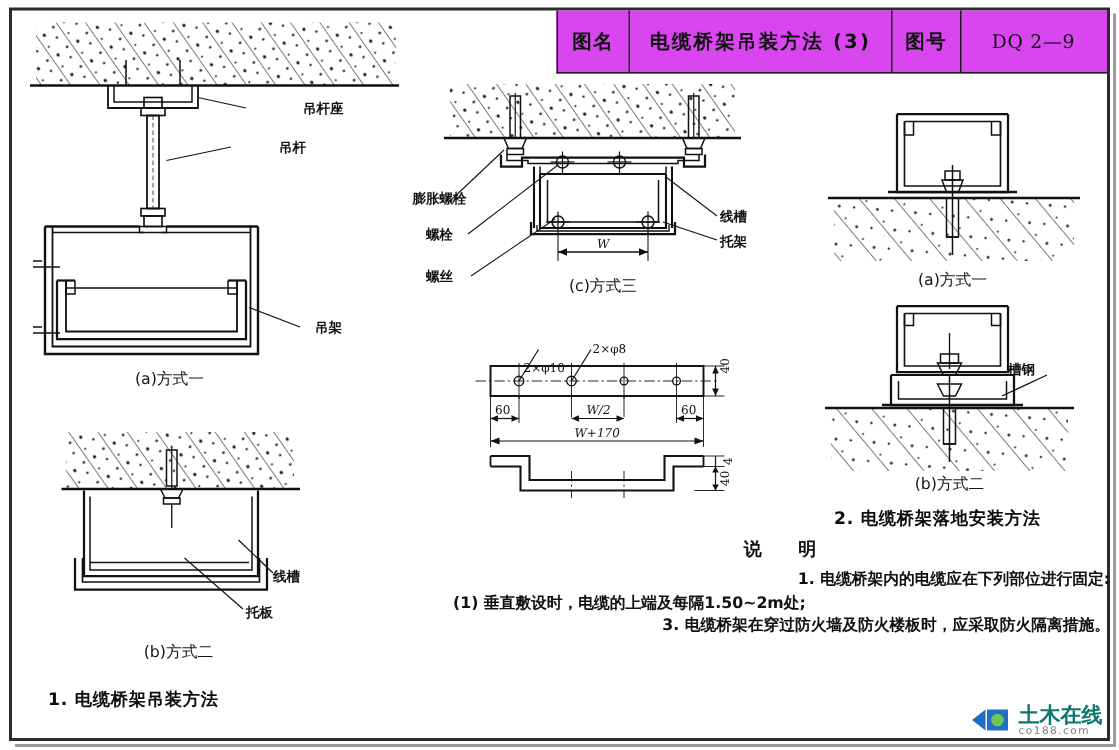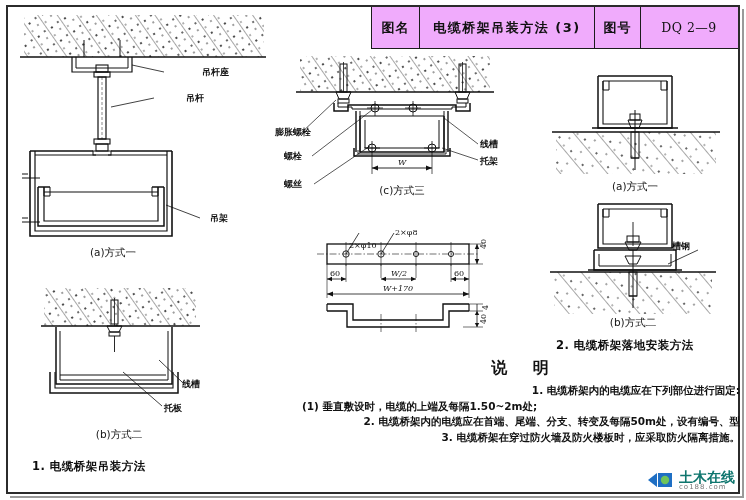--- a/index.html
+++ b/index.html
@@ -37,21 +37,21 @@
   }
 
   
   .titleblock {
     position: absolute;
     left: 371px; top: 7px;
     width: 367px; height: 42px;
     display: flex;
     border-left: 1.5px solid #1c1c1c;
     border-bottom: 1.5px solid #1c1c1c;
-    background: #f0abfc;
+    background: #d946ef;
   }
   .tb-cell {
     display: flex;
     align-items: center;
     justify-content: center;
     height: 100%;
     font-family: "DejaVu Sans", "Liberation Sans", sans-serif;
     font-size: 13px;
     color: #111;
     letter-spacing: 1px;
@@ -105,21 +105,21 @@
   .ln { stroke: #111; fill: none; }
 
   
   .explain {
     position: absolute;
     left: 288px; top: 358px;
     width: 452px;
   }
   .explain-head {
     text-align: center;
-    font-size: 16px;
+    font-size: 12px;
     font-weight: 700;
     letter-spacing: 10px;
     color: #111;
     margin: 0 0 4px 22px;
   }
   .ex-line {
     font-size: 10.5px;
     line-height: 15.5px;
     color: #111;
     white-space: nowrap;
@@ -494,21 +494,20 @@
     <div class="lbl" style="left:152px; top:40px;">槽钢</div>
     <div class="cap" style="left:58px; top:116px; width:110px;">(b)方式二</div>
   </div>
 
   <div class="sect-title" style="left:556px; top:338px;">2. 电缆桥架落地安装方法</div>
 
   <div class="explain">
     <div class="explain-head">说 明</div>
     <div class="ex-line ex-indent1">1. 电缆桥架内的电缆应在下列部位进行固定:</div>
     <div class="ex-line ex-indent2">(1)  垂直敷设时，电缆的上端及每隔1.50~2m处;</div>
-    <div class="ex-line ex-indent1">2. 电缆桥架内的电缆应在首端、尾端、分支、转变及每隔50m处，设有编号、型</div>
     <div class="ex-line ex-indent1">3. 电缆桥架在穿过防火墙及防火楼板时，应采取防火隔离措施。</div>
   </div>
 
   <div class="watermark">
     <svg width="30" height="22" viewBox="0 0 30 22">
       <path d="M2 11 L11 4 L11 18 Z" fill="#1f6fc4"></path>
       <rect x="12" y="4" width="14" height="14" fill="#1f6fc4"></rect>
       <circle cx="19" cy="11" r="4.2" fill="#6fc45a"></circle>
     </svg>
     <div class="wm-text">

